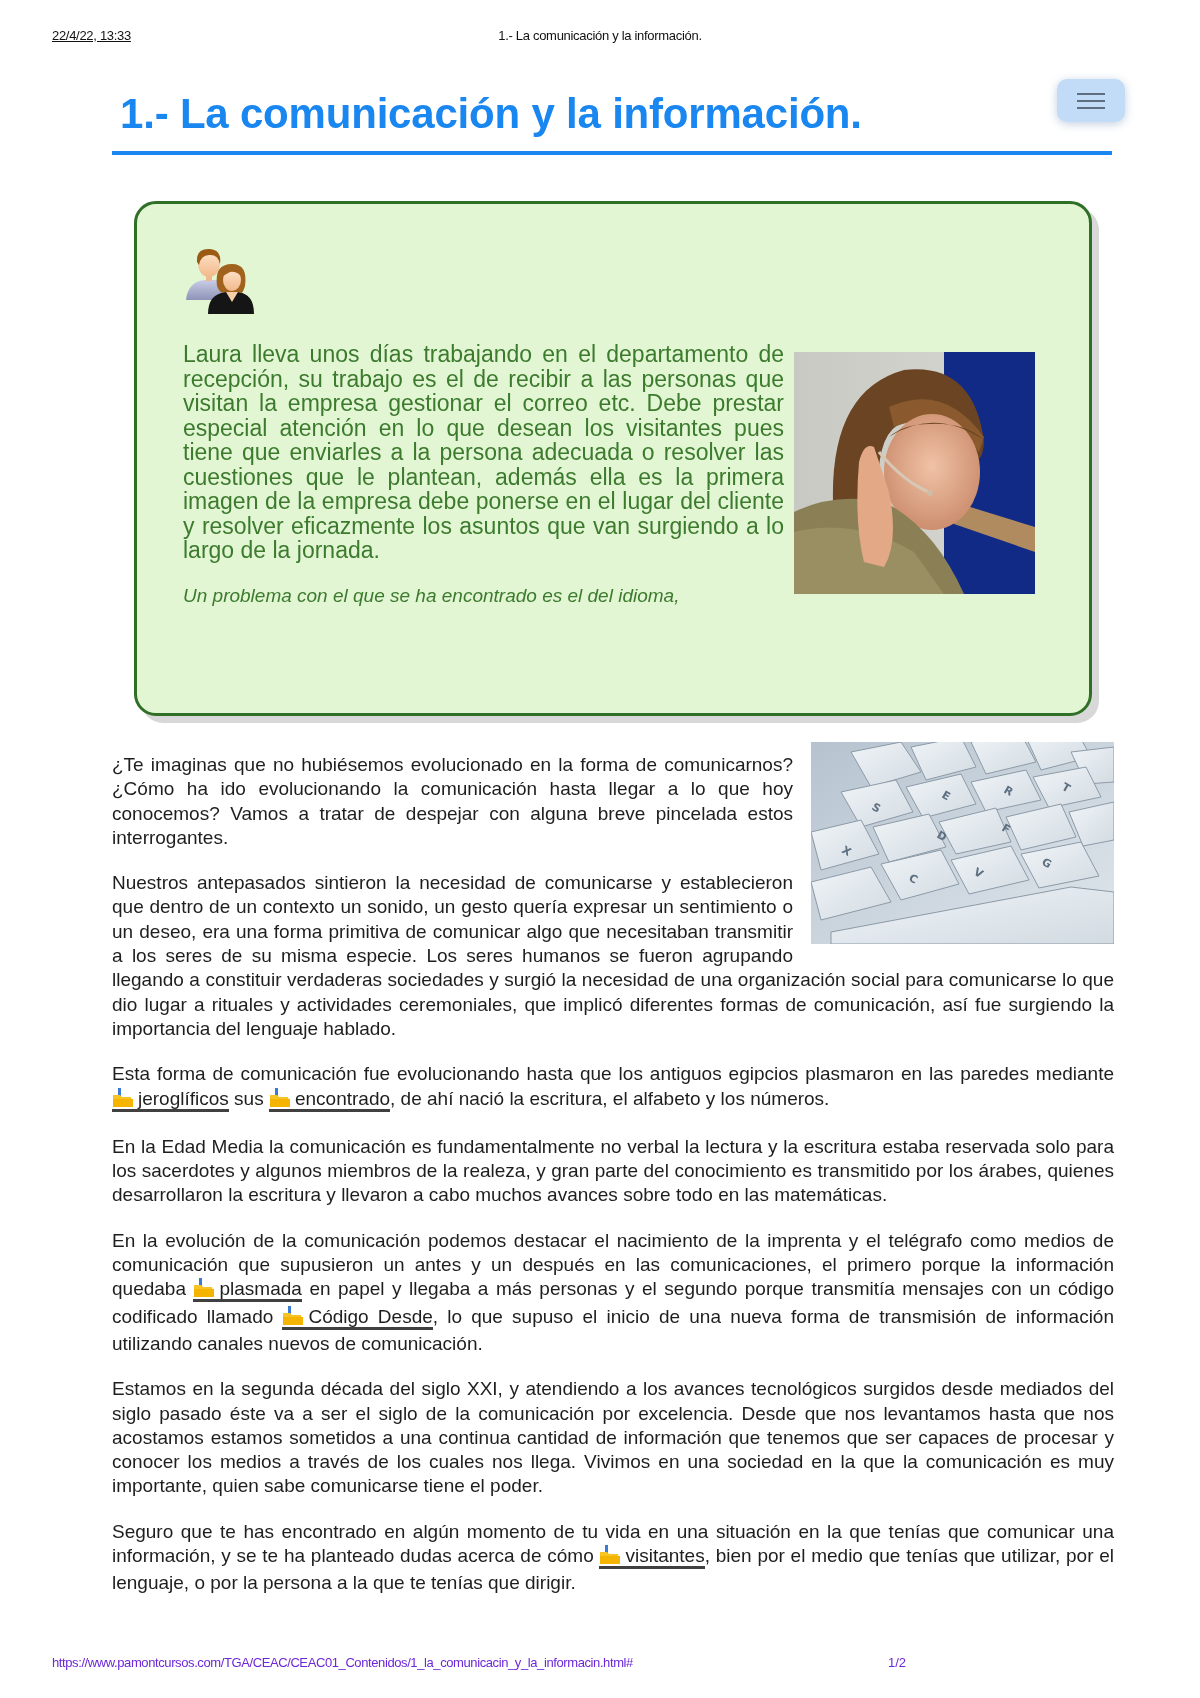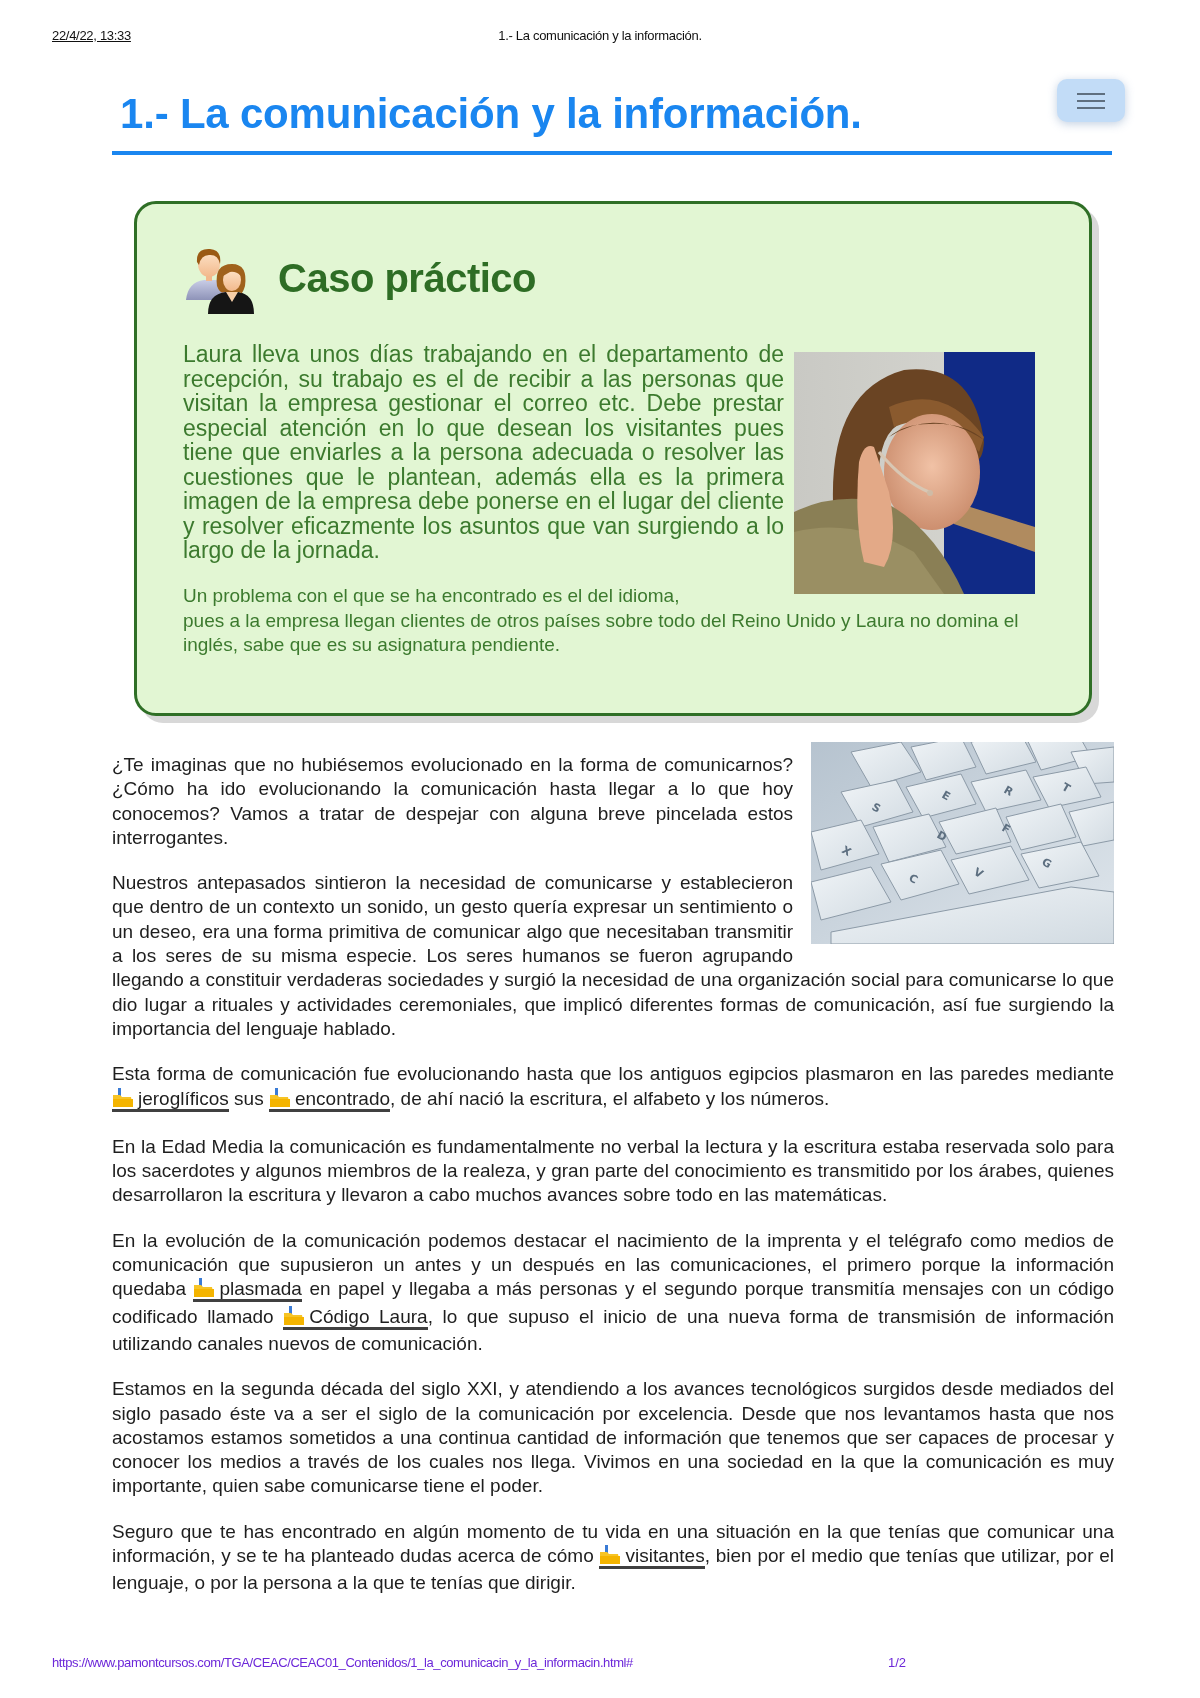--- a/index.html
+++ b/index.html
@@ -54,21 +54,21 @@
     }
     .case-text {
       position: absolute; left: 46px; top: 138px; width: 601px;
       font-size: 23px; line-height: 24.5px; color: #3c7a2e; text-align: justify;
     }
     .case-text p { margin: 0 0 10px 0; }
     .case-text2 {
       position: absolute; left: 46px; top: 380px; width: 880px;
       font-size: 19px; line-height: 24.5px; color: #3c7a2e;
     }
-    .case-text2 p { margin: 0; }
+    .case-text2 p { margin: 0; font-style: italic; }
     .case-photo {
       position: absolute; left: 657px; top: 148px; width: 241px; height: 242px;
       overflow: hidden;
     }
 
     .body-text {
       position: absolute; left: 112px; top: 745px; width: 1002px;
       font-size: 19px; line-height: 24.3px; color: #1e1e1e; text-align: justify;
     }
     .body-text p { margin: 8px 0 21px 0; }
@@ -118,21 +118,20 @@
       <path d="M15 20 Q14 6 28 7 Q40 8 38 22 Q36 12 27 13 Q19 13 17 23 Z" fill="#9a5a14"></path>
       <rect x="24" y="34" width="6" height="5" fill="#f2b98c"></rect>
 
       <path d="M26 72 Q26 52 44 50 L56 50 Q72 52 72 72 Z" fill="#151515"></path>
       <path d="M44 50 L50 60 L56 50 Z" fill="#f6cfa9"></path>
       <path d="M35 44 Q32 22 50 22 Q66 22 63 44 Q60 54 58 50 L42 50 Q38 52 35 44 Z" fill="#a0621c"></path>
       <ellipse cx="50" cy="38" rx="9" ry="11" fill="url(#skin)"></ellipse>
       <path d="M41 34 Q42 26 50 26 Q58 26 59 34 Q54 29 48 30 Z" fill="#a0621c"></path>
     </svg>
   </div>
-  <h2 class="case-title">Caso práctico</h2>
 
   <div class="case-text">
     <p>Laura lleva unos días trabajando en el departamento de recepción, su trabajo es el de recibir a las personas que visitan la empresa gestionar el correo etc. Debe prestar especial atención en lo que desean los visitantes pues tiene que enviarles a la persona adecuada o resolver las cuestiones que le plantean, además ella es la primera imagen de la empresa debe ponerse en el lugar del cliente y resolver eficazmente los asuntos que van surgiendo a lo largo de la jornada.</p>
   </div>
 
   <div class="case-photo">
     <svg width="241" height="242" viewBox="0 0 241 242">
       <defs>
         <linearGradient id="bgL" x1="0" y1="0" x2="1" y2="0">
           <stop offset="0" stop-color="#c9c9c4"></stop>
@@ -158,21 +157,20 @@
 
       <path d="M65 110 Q70 90 80 95 L95 140 Q105 190 90 215 L70 210 Q60 170 65 110 Z" fill="#e3a987"></path>
 
       <path d="M85 100 Q110 130 135 140" stroke="#d8c7b4" stroke-width="3" fill="none"></path>
       <circle cx="136" cy="141" r="3" fill="#cfbba6"></circle>
     </svg>
   </div>
 
   <div class="case-text2">
     <p>Un problema con el que se ha encontrado es el del idioma,</p>
-    <p>pues a la empresa llegan clientes de otros países sobre todo del Reino Unido y Laura no domina el inglés, sabe que es su asignatura pendiente.</p>
   </div>
 </div>
 
 <div class="body-text">
   <div class="keyboard-photo">
     <svg width="303" height="202" viewBox="0 0 303 202">
       <defs>
         <linearGradient id="kbg" x1="0" y1="0" x2="1" y2="1">
           <stop offset="0" stop-color="#b6c3cf"></stop>
             <stop offset="1" stop-color="#dfe6ec"></stop>
@@ -235,21 +233,21 @@
   <p>En la Edad Media la comunicación es fundamentalmente no verbal la lectura y la escritura estaba reservada solo para los sacerdotes y algunos miembros de la realeza, y gran parte del conocimiento es transmitido por los árabes, quienes desarrollaron la escritura y llevaron a cabo muchos avances sobre todo en las matemáticas.</p>
 
   <p><span>En la evolución de la comunicación podemos destacar el nacimiento de la imprenta y el telégrafo como medios de comunicación que supusieron un antes y un después en las comunicaciones, el primero porque la información quedaba </span><a class="glossary-link"><span class="link-icon"><svg width="22" height="20" viewBox="0 0 22 20">
             <rect x="6" y="0" width="3" height="8" fill="#3a7bd5"></rect>
             <path d="M1 7 L8 7 L10 9 L19 9 L21 19 L1 19 Z" fill="#f7c425"></path>
             <path d="M1 11 L21 11 L21 19 L1 19 Z" fill="#f4b400"></path>
           </svg></span><span>plasmada</span></a><span> en papel y llegaba a más personas y el segundo porque transmitía mensajes con un código codificado llamado </span><a class="glossary-link"><span class="link-icon"><svg width="22" height="20" viewBox="0 0 22 20">
             <rect x="6" y="0" width="3" height="8" fill="#3a7bd5"></rect>
             <path d="M1 7 L8 7 L10 9 L19 9 L21 19 L1 19 Z" fill="#f7c425"></path>
             <path d="M1 11 L21 11 L21 19 L1 19 Z" fill="#f4b400"></path>
-          </svg></span><span>Código Laura</span></a><span>, lo que supuso el inicio de una nueva forma de transmisión de información utilizando canales nuevos de comunicación.</span></p>
+          </svg></span><span>Código Desde</span></a><span>, lo que supuso el inicio de una nueva forma de transmisión de información utilizando canales nuevos de comunicación.</span></p>
 
   <p>Estamos en la segunda década del siglo XXI, y atendiendo a los avances tecnológicos surgidos desde mediados del siglo pasado éste va a ser el siglo de la comunicación por excelencia. Desde que nos levantamos hasta que nos acostamos estamos sometidos a una continua cantidad de información que tenemos que ser capaces de procesar y conocer los medios a través de los cuales nos llega. Vivimos en una sociedad en la que la comunicación es muy importante, quien sabe comunicarse tiene el poder.</p>
 
   <p><span>Seguro que te has encontrado en algún momento de tu vida en una situación en la que tenías que comunicar una información, y se te ha planteado dudas acerca de cómo </span><a class="glossary-link"><span class="link-icon"><svg width="22" height="20" viewBox="0 0 22 20">
             <rect x="6" y="0" width="3" height="8" fill="#3a7bd5"></rect>
             <path d="M1 7 L8 7 L10 9 L19 9 L21 19 L1 19 Z" fill="#f7c425"></path>
             <path d="M1 11 L21 11 L21 19 L1 19 Z" fill="#f4b400"></path>
           </svg></span><span>visitantes</span></a><span>, bien por el medio que tenías que utilizar, por el lenguaje, o por la persona a la que te tenías que dirigir.</span></p>
 </div>
 

